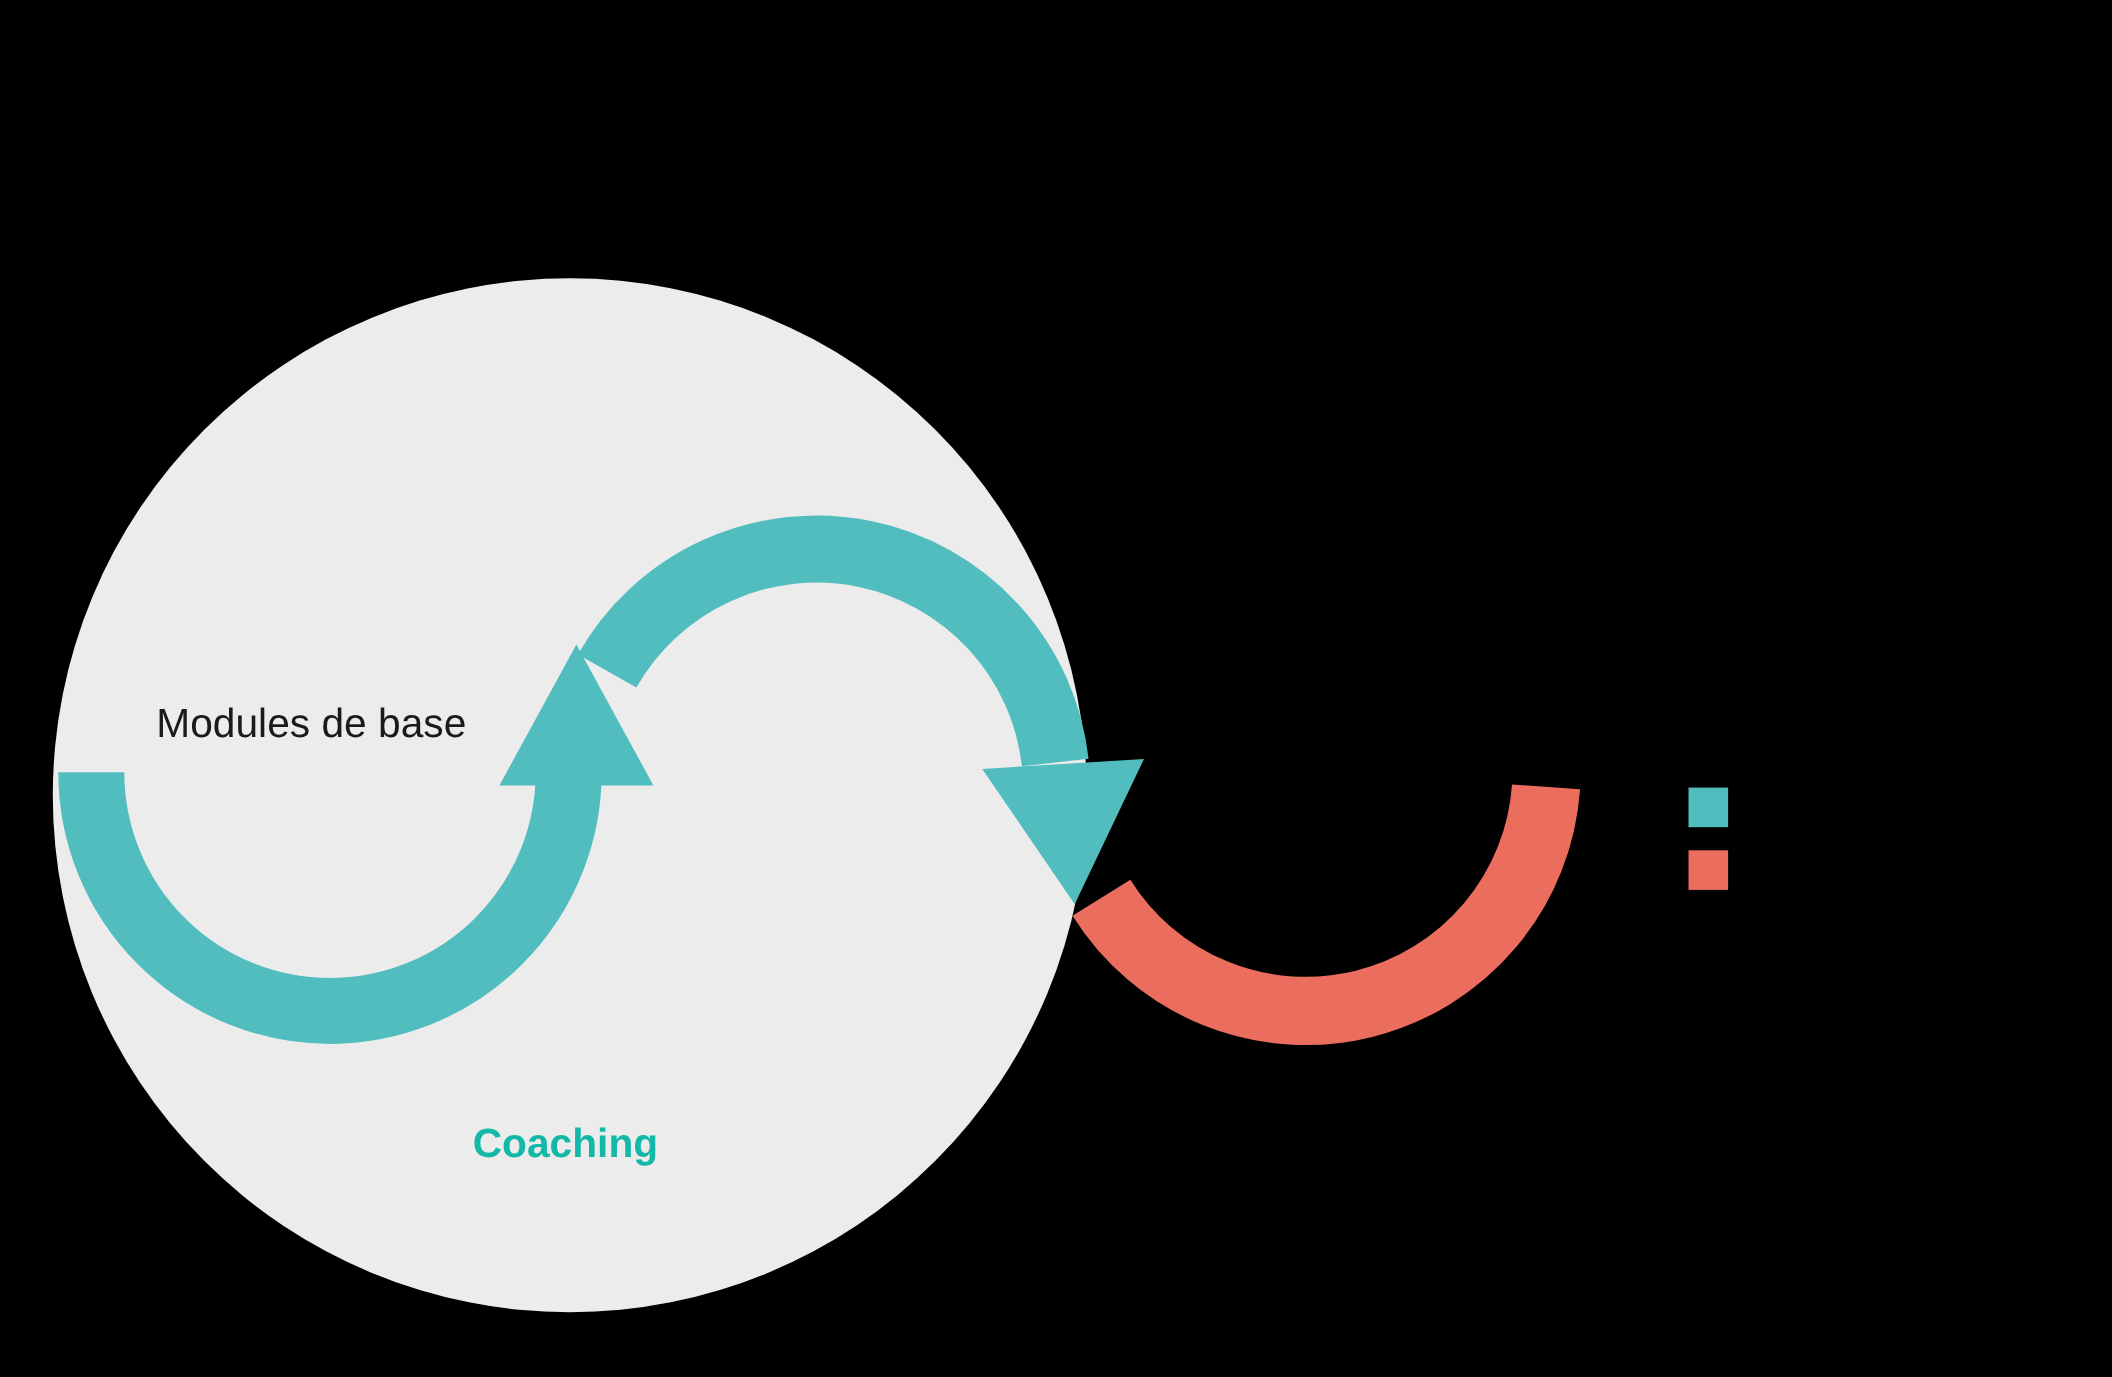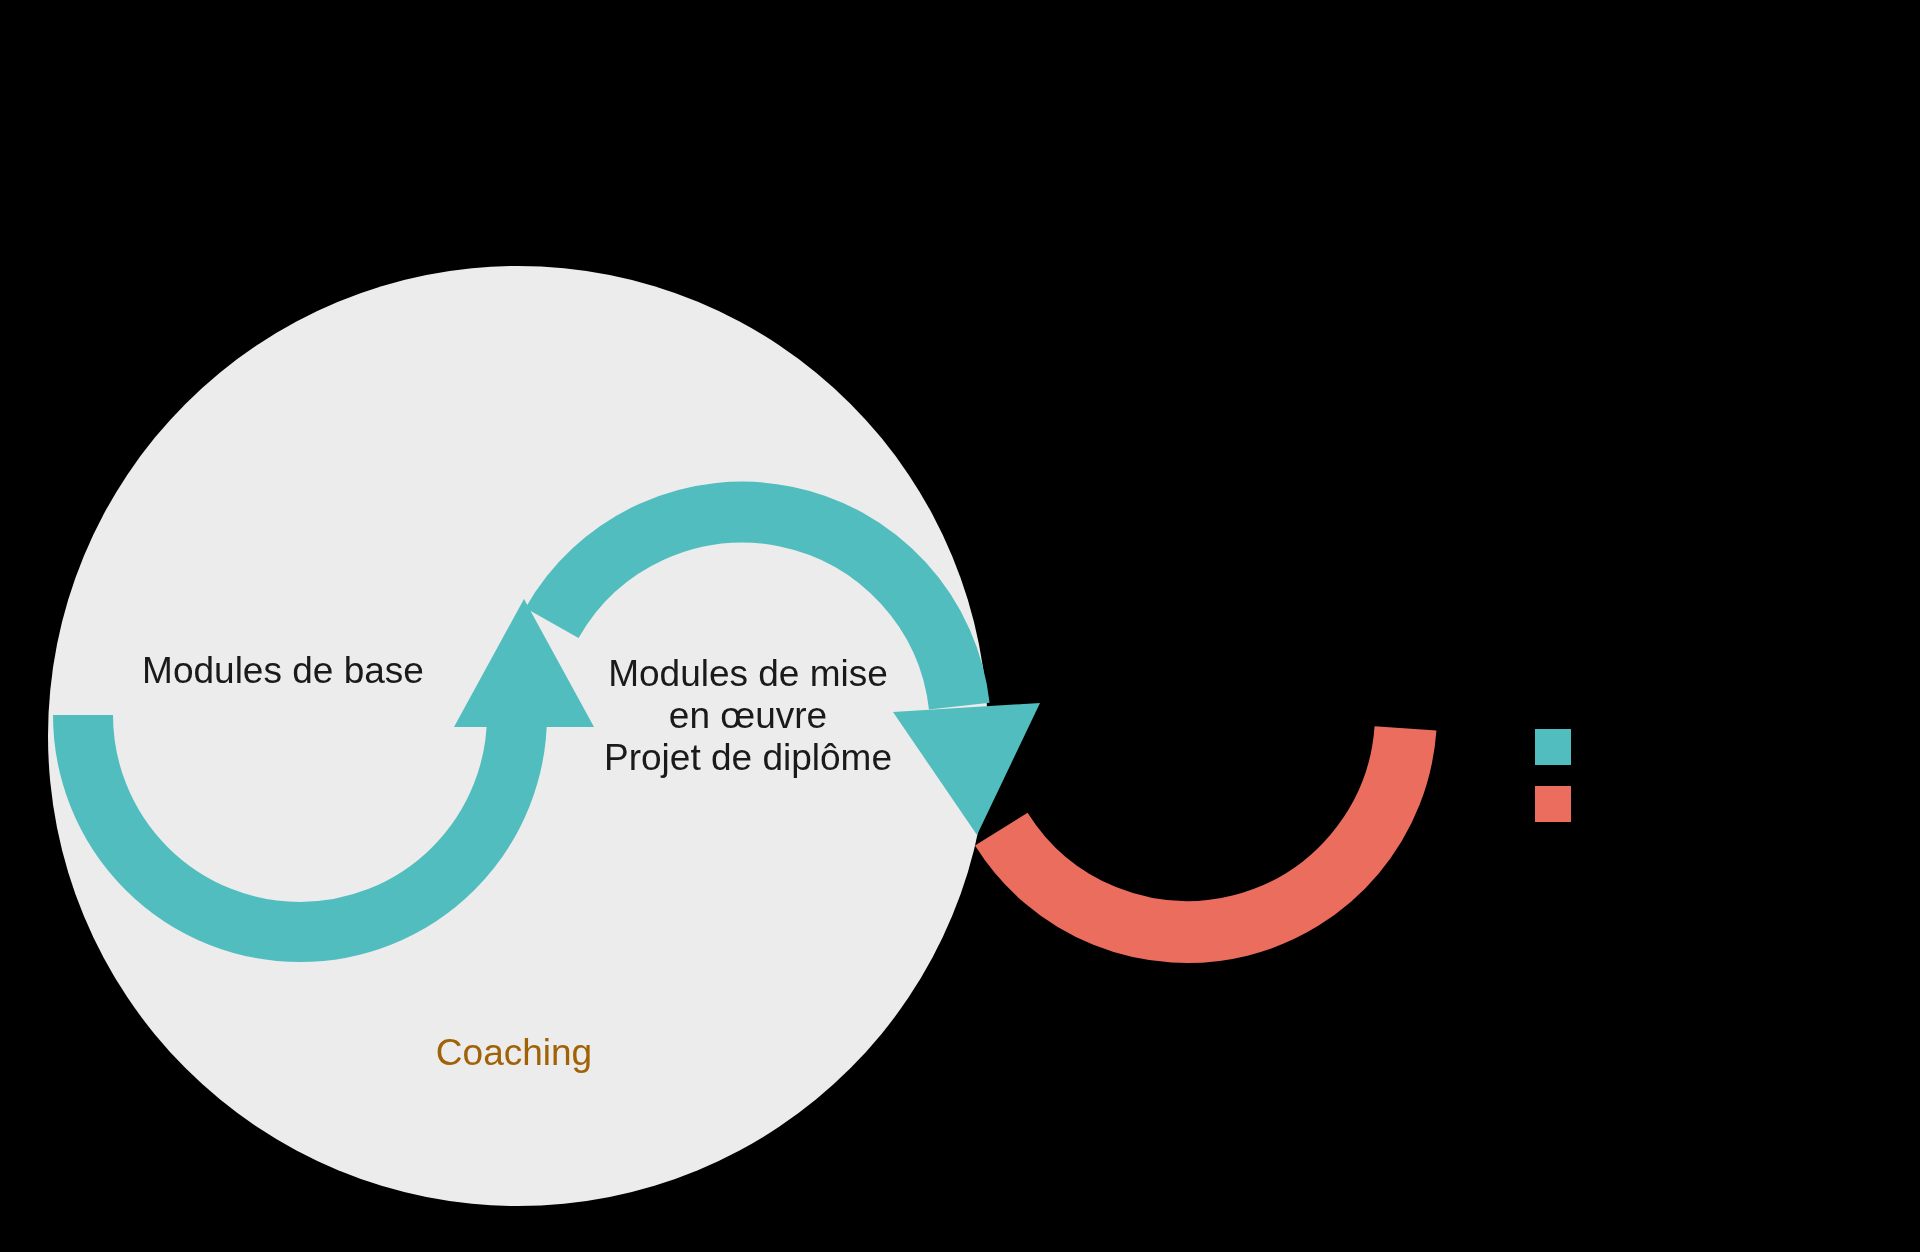--- a/index.html
+++ b/index.html
@@ -10,21 +10,21 @@
     width: 1920px;
     height: 1252px;
     overflow: hidden;
     position: relative;
     background: #000;
     font-family: "Liberation Sans", sans-serif;
   }
   .stage {
     position: absolute;
     left: 0;
-    top: 13px;
+    top: 0;
     width: 1920px;
     height: 884px;
   }
   svg.diagram {
     position: absolute;
     left: 0;
     top: 0;
     display: block;
   }
   .label {
@@ -59,21 +59,16 @@
     <path d="M 1001.3 816.1 A 219 219 0 0 0 1405.5 715.3" fill="none" stroke-width="62" stroke="#EB6D5E"></path>
 
     <rect x="1535" y="716" width="36" height="36" fill="#51BDBE"></rect>
     <rect x="1535" y="773" width="36" height="36" fill="#EB6D5E"></rect>
   </svg>
 
   <div class="label" style="left: 93px; top: 637px; width: 380px; color: rgb(26, 26, 26);">
     <span class="line">Modules de base</span>
   </div>
 
-  <div class="label" style="left: 568px; top: 640px; width: 360px; color: rgb(26, 26, 26);">
-    <span class="line">Modules de mise</span>
-    <span class="line">en œuvre</span>
-    <span class="line">Projet de diplôme</span>
-  </div>
 
-  <div class="label" style="left: 414px; top: 1019px; width: 200px; color: #a16207;">Coaching</div>
+  <div class="label" style="left: 414px; top: 1019px; width: 200px; color: #14b8a6; font-weight: bold;">Coaching</div>
 
 </div>
 
 </body></html>

